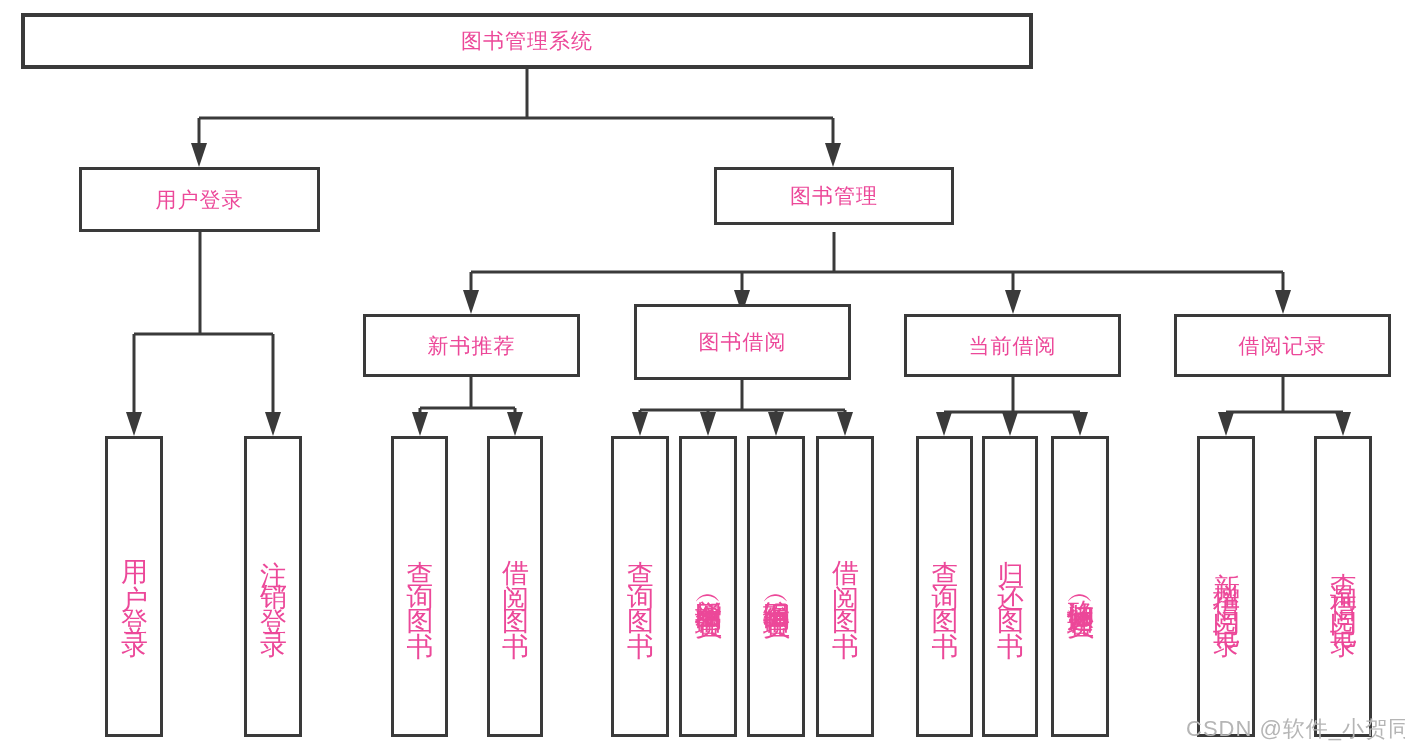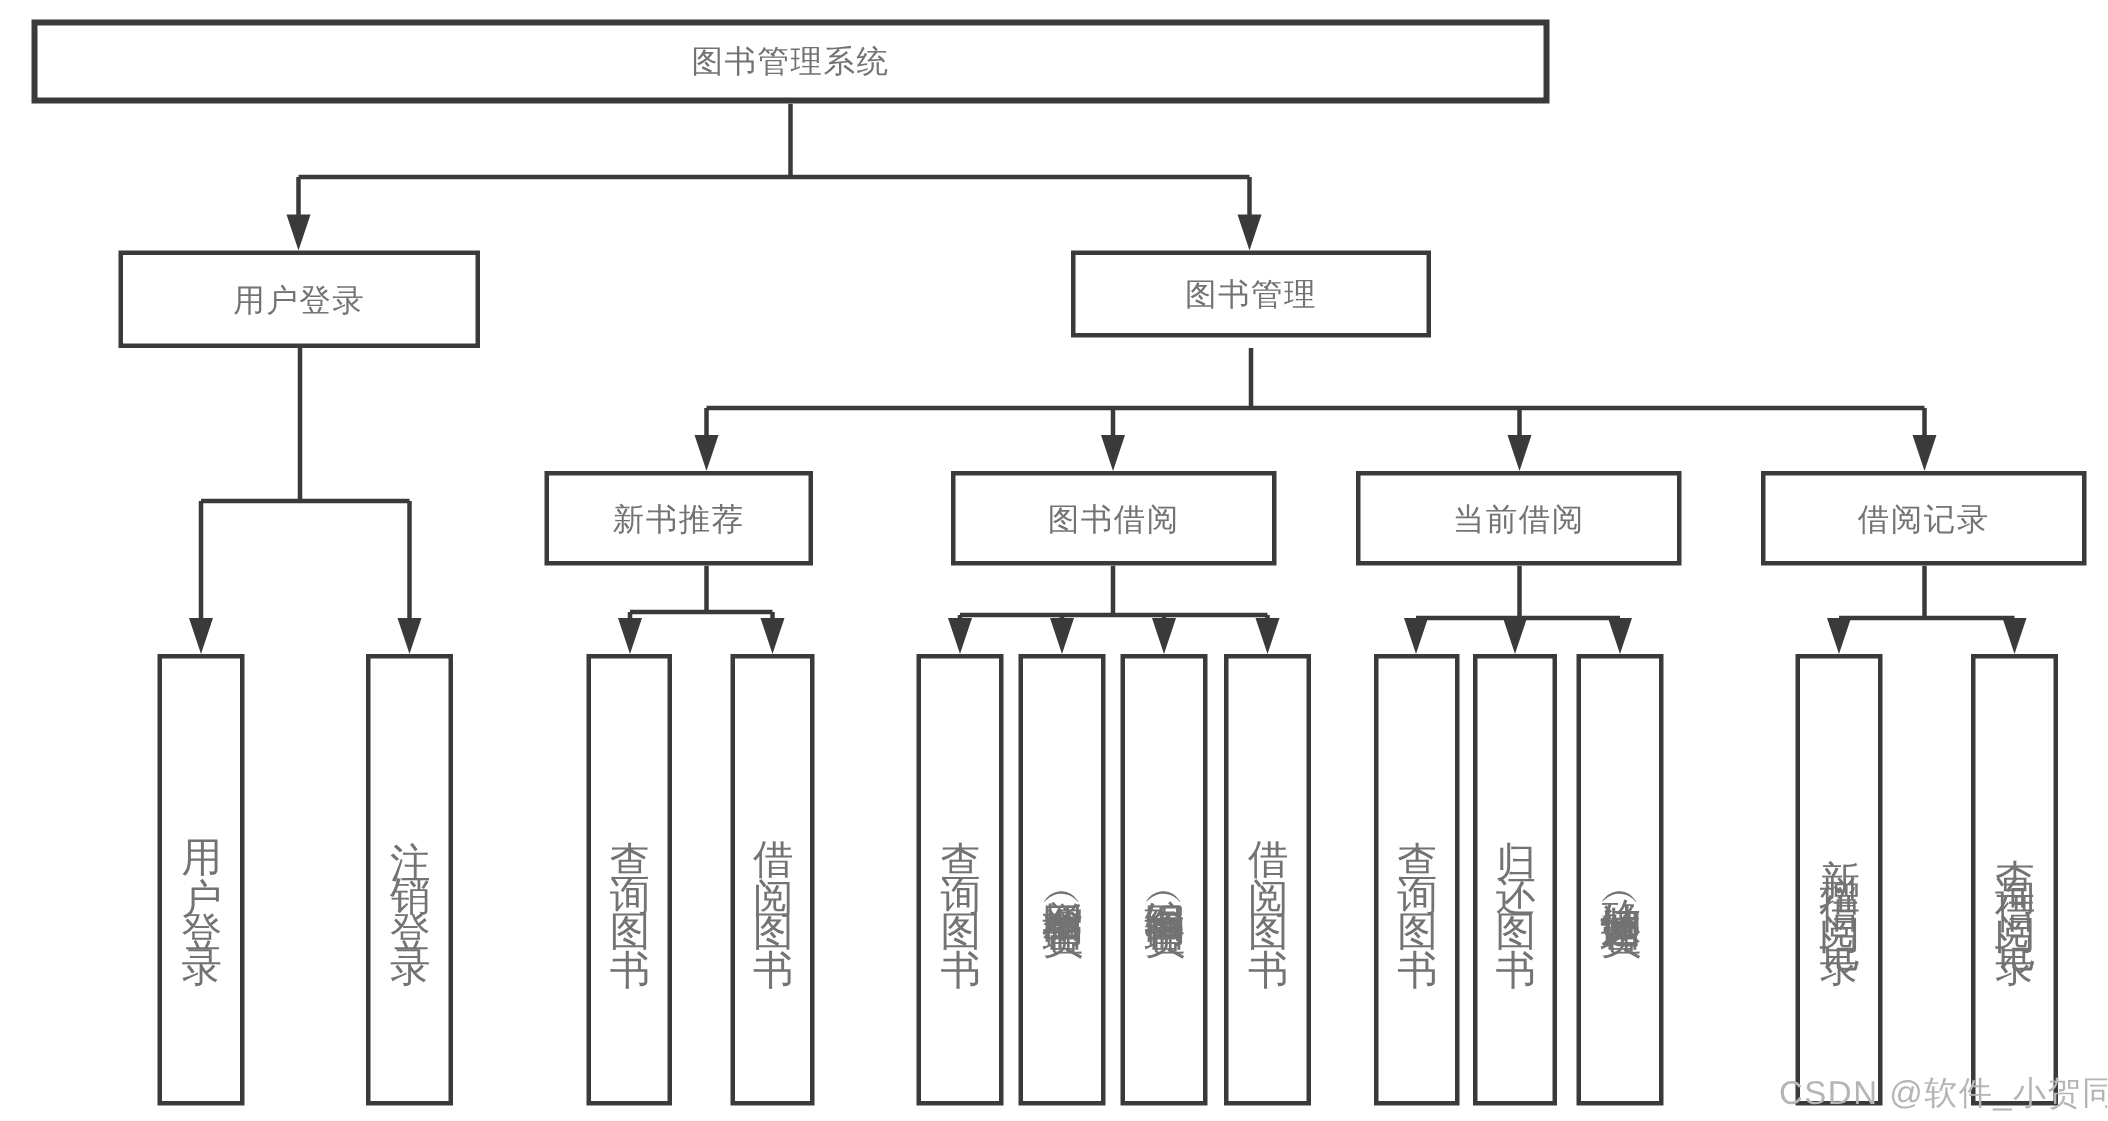--- a/index.html
+++ b/index.html
@@ -11,21 +11,21 @@
     overflow:hidden;
   }
   #wires{position:absolute;left:0;top:0;z-index:1;}
   .box{
     position:absolute;
     background:#ffffff;
     border:3px solid #3a3a3a;
     box-sizing:border-box;
     display:flex;align-items:center;justify-content:center;
     z-index:2;
-    color:#737373;
+    color:#ec4899;
   }
   .box.root{border-width:4px;}
   .hlabel{font-size:21px;letter-spacing:1px;white-space:nowrap;}
   .leaf .vlabel{
     writing-mode:vertical-rl;
     text-orientation:mixed;
     font-size:27px;
     line-height:1;
     white-space:nowrap;
   }
@@ -117,24 +117,24 @@
     <span class="hlabel">图书管理系统</span>
   </div>
 
   <div class="box" style="left:79px;top:167px;width:241px;height:65px">
     <span class="hlabel">用户登录</span>
   </div>
   <div class="box" style="left:714px;top:167px;width:240px;height:58px">
     <span class="hlabel">图书管理</span>
   </div>
 
-  <div class="box" style="left:363px;top:314px;width:179px;height:63px">
+  <div class="box" style="left:363px;top:314px;width:217px;height:63px">
     <span class="hlabel">新书推荐</span>
   </div>
-  <div class="box" style="left:634px;top:314px;width:217px;height:63px">
+  <div class="box" style="left:634px;top:304px;width:217px;height:76px">
     <span class="hlabel">图书借阅</span>
   </div>
   <div class="box" style="left:1174px;top:314px;width:217px;height:63px">
     <span class="hlabel">借阅记录</span>
   </div>
   <div class="box" style="left:904px;top:314px;width:217px;height:63px">
     <span class="hlabel">当前借阅</span>
   </div>
 
   <div class="box leaf" style="left:105px;top:436px;width:58px;height:301px">

